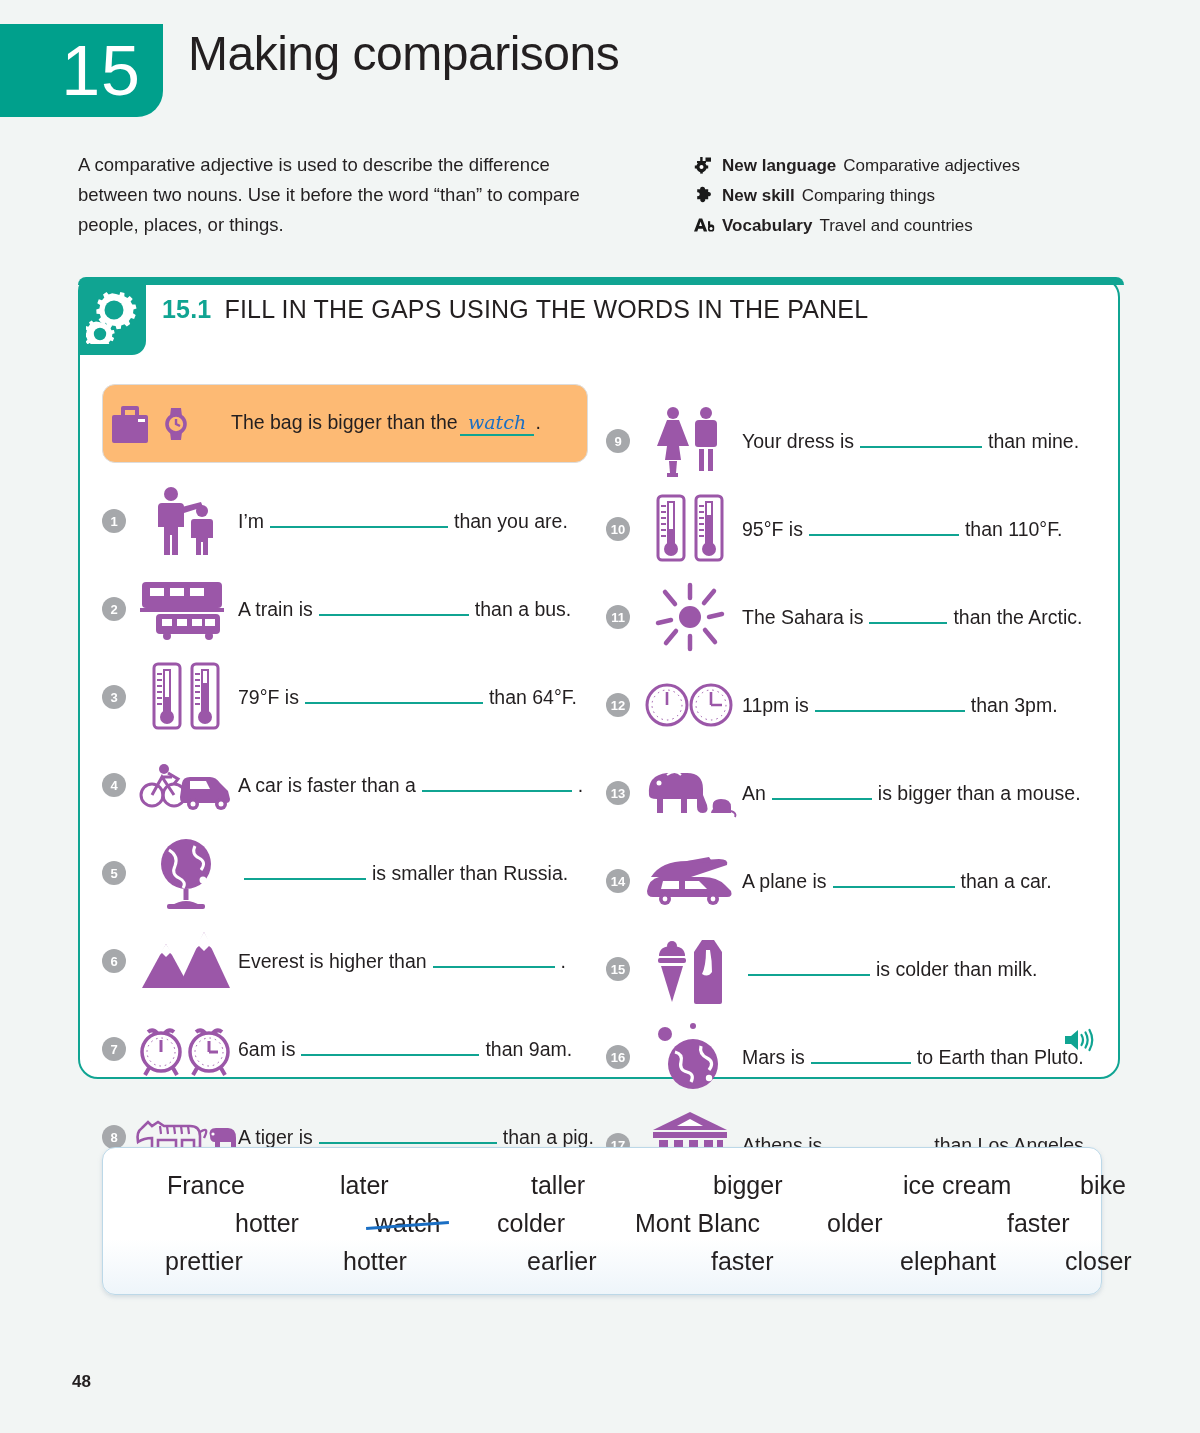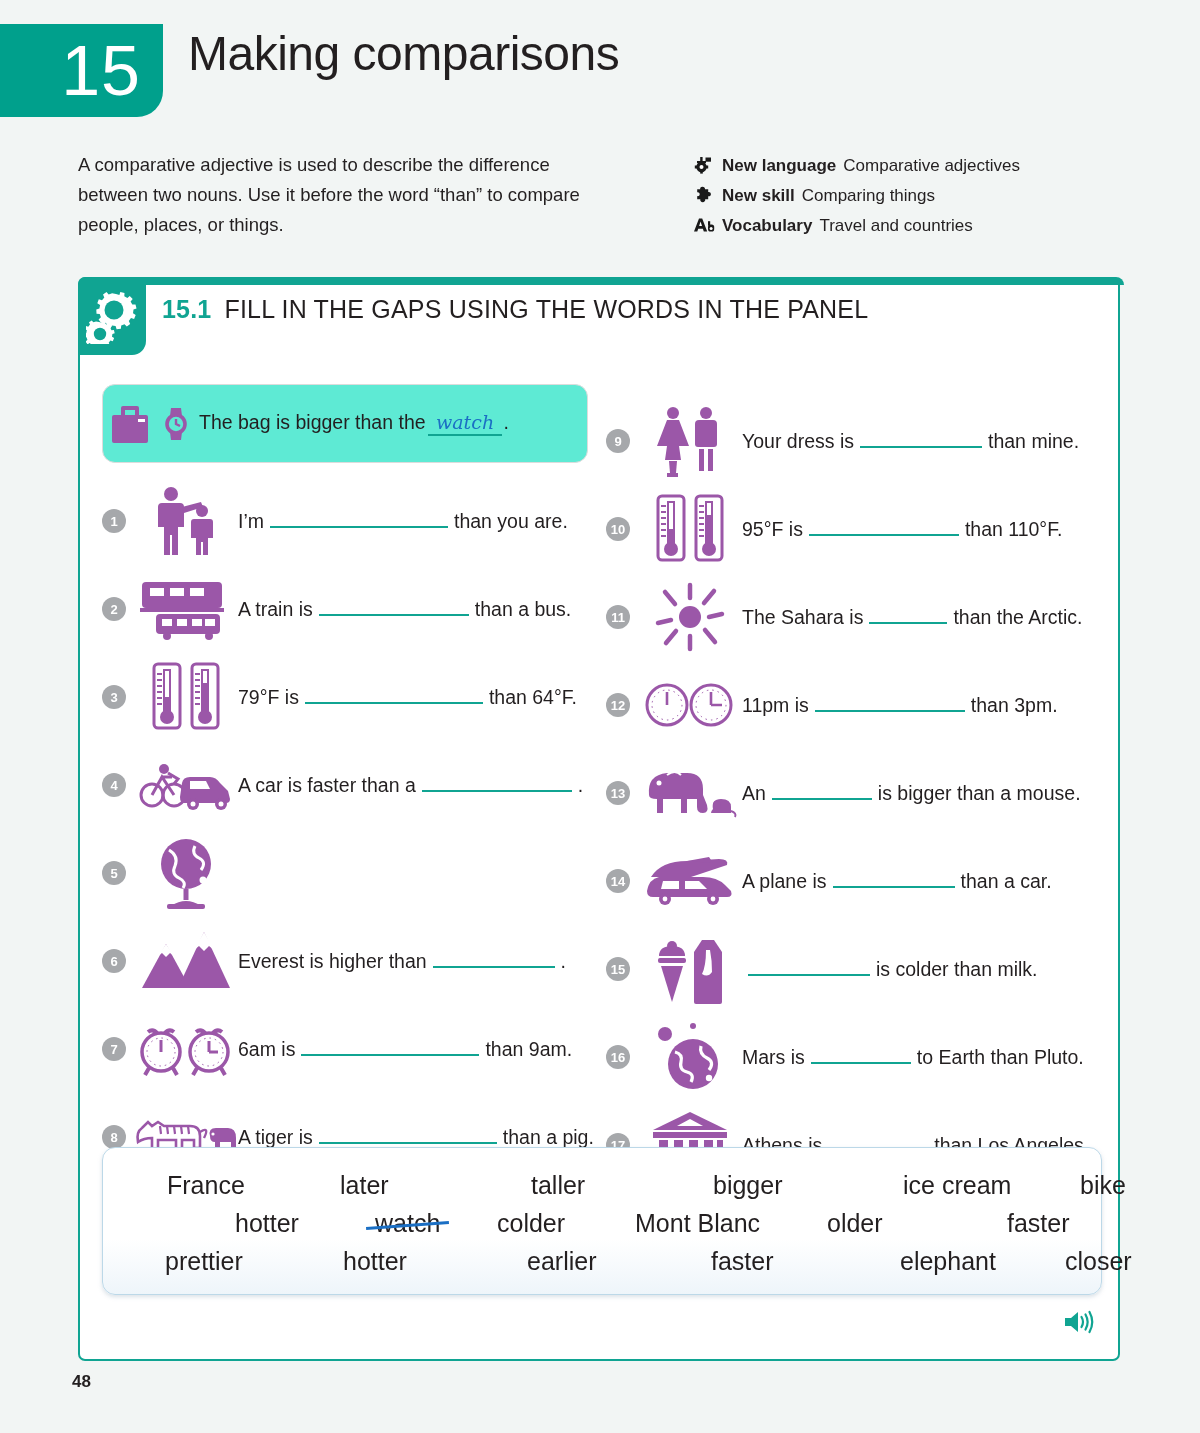--- a/index.html
+++ b/index.html
@@ -48,24 +48,24 @@
     display: flex; align-items: center; justify-content: center;
     margin-right: 6px; margin-top: 1px;
   }
   .meta-icon svg { display: block; }
   .meta-label { font-weight: bold; color: #231f20; white-space: nowrap; }
   .meta-val { color: #231f20; margin-left: 7px; white-space: nowrap; }
 
   
   .card {
     position: absolute; left: 78px; top: 277px;
-    width: 1042px; height: 1084px;
+    width: 1042px; height: 802px;
     background: #ffffff;
     border: 2px solid #10a492;
-    border-radius: 7px;
+    border-radius: 20px;
   }
   .card-header {
     position: absolute; left: -2px; top: -2px;
     width: 1046px; height: 8px;
     background: #10a492;
     border-radius: 16px 16px 0 0;
   }
   .gear-tab {
     position: absolute; left: -2px; top: -2px;
     width: 68px; height: 78px;
@@ -79,24 +79,24 @@
     display: flex; align-items: baseline;
     font-size: 25px; letter-spacing: 0.2px;
   }
   .ex-num { color: #10a492; font-weight: bold; margin-right: 13px; }
   .ex-text { color: #231f20; font-weight: 400; }
 
   
   .example {
     position: absolute; left: 22px; top: 105px;
     width: 486px; height: 79px;
-    background: #5eead4;
+    background: #fdba74;
     border: 1px solid #dcdcdc;
     border-radius: 13px;
-    display: flex; align-items: center;
+    display: flex; align-items: center; gap: 32px;
   }
   .example .ex-icons {
     width: 96px; flex: 0 0 96px;
     display: flex; align-items: center; justify-content: center;
     gap: 4px;
   }
   .example .ex-sentence {
     font-size: 19.5px; color: #231f20;
     display: flex; align-items: baseline;
   }
@@ -400,20 +400,24 @@
             <svg width="66" height="74" viewBox="0 0 66 74">
       <circle cx="33" cy="28" r="25" fill="#9b57a8"></circle>
       <path d="M16 14 Q26 20 22 30 Q18 38 26 42 Q34 46 30 52" fill="none" stroke="#ffffff" stroke-width="3"></path>
       <path d="M42 10 Q38 18 46 22 Q54 26 48 34" fill="none" stroke="#ffffff" stroke-width="3"></path>
       <circle cx="50" cy="44" r="3.5" fill="#ffffff"></circle>
       <path d="M33 53 L33 64" stroke="#9b57a8" stroke-width="5"></path>
       <path d="M18 70 Q33 60 48 70z" fill="#9b57a8"></path>
       <rect x="14" y="68" width="38" height="5" rx="2" fill="#9b57a8"></rect>
     </svg>
           </span>
+          <span class="qtext">
+            <span class="blank b-md"></span>
+            <span>is smaller than Russia.</span>
+          </span>
         </div>
         <div class="qrow">
           <span class="qnum">6</span>
           <span class="qicon">
             <svg width="92" height="62" viewBox="0 0 92 62">
       <path d="M2 58 L26 14 L50 58z" fill="#9b57a8"></path>
       <path d="M18 26 L26 14 L34 26 L30 23 L26 27 L22 23z" fill="#ffffff"></path>
       <path d="M38 58 L64 2 L90 58z" fill="#9b57a8"></path>
       <path d="M54 20 L64 2 L74 20 L69 16 L64 21 L59 16z" fill="#ffffff"></path>
     </svg>

